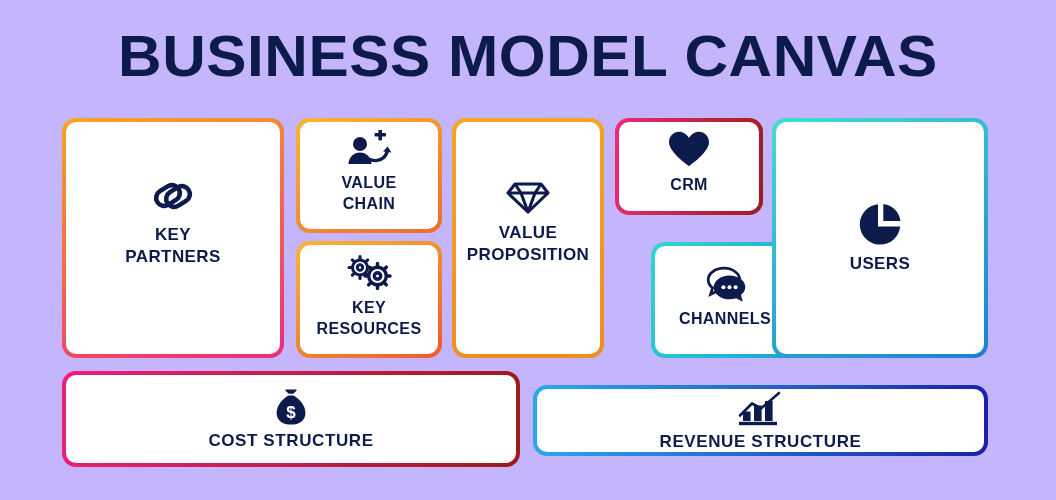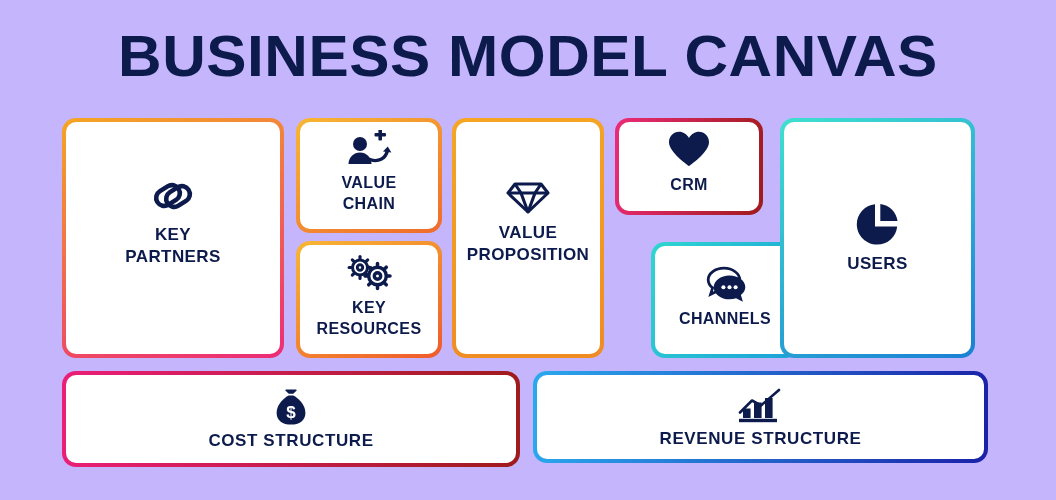--- a/index.html
+++ b/index.html
@@ -215,21 +215,21 @@
               <circle cx="27.5" cy="23.3" r="2.05"></circle>
               <circle cx="33.6" cy="23.3" r="2.05"></circle>
             </g>
           </svg>
         </span>
         <div class="label" style="color: rgb(13, 27, 76);">CHANNELS</div>
       </div>
     </div>
   </div>
 
-  <div class="card" id="card-users" style="left: 772px; top: 118px; width: 195px; height: 240px; background: linear-gradient(150deg, rgb(63, 224, 207), rgb(27, 127, 212)); margin-left: 8px;">
+  <div class="card" id="card-users" style="left: 772px; top: 118px; width: 216px; height: 240px; background: linear-gradient(150deg, rgb(63, 224, 207), rgb(27, 127, 212));">
     <div class="inner">
       <div style="display:flex;flex-direction:column;align-items:center;">
         <span class="icon">
           <svg width="46" height="46" viewBox="0 0 46 46">
             <path fill="#0d1b4c" d="M21 3.2 C10.8 4.2 2.8 12.8 2.8 23.3 C2.8 34.5 11.9 43.6 23.1 43.6 C33.6 43.6 42.2 35.6 43.2 25.4 H21 Z"></path>
             <path fill="#0d1b4c" d="M26.3 2.9 V20.1 H43.5 C42.6 11.2 35.2 3.8 26.3 2.9 Z"></path>
           </svg>
         </span>
         <div class="label lg" style="color: rgb(13, 27, 76);">USERS</div>
       </div>
@@ -242,21 +242,21 @@
         <svg width="34" height="38" viewBox="0 0 34 38">
           <path fill="#0d1b4c" d="M12.1 1.4 C11.3 1.4 11 2.3 11.6 2.8 L14.8 5.8 L19.2 5.8 L22.4 2.8 C23 2.3 22.7 1.4 21.9 1.4 Z"></path>
           <path fill="#0d1b4c" d="M14.6 7.6 C10.3 10.1 2.6 16.2 2.6 24.9 C2.6 32.4 8.8 36.6 17 36.6 C25.2 36.6 31.4 32.4 31.4 24.9 C31.4 16.2 23.7 10.1 19.4 7.6 Z"></path>
           <text x="17" y="29.8" text-anchor="middle" font-family="Liberation Sans, sans-serif" font-size="17" font-weight="700" fill="#ffffff">$</text>
         </svg>
       </span>
       <div class="label" style="color: rgb(13, 27, 76);">COST STRUCTURE</div>
     </div>
   </div>
 
-  <div class="card bar" id="bar-revenue-structure" style="left: 533px; top: 371px; width: 455px; height: 92px; background: linear-gradient(95deg, rgb(42, 169, 238), rgb(27, 33, 168));">
+  <div class="card bar" id="bar-revenue-structure" style="left: 533px; top: 385px; width: 455px; height: 71px; background: linear-gradient(95deg, rgb(42, 169, 238), rgb(27, 33, 168));">
     <div class="inner">
       <span class="icon">
         <svg width="54" height="38" viewBox="0 0 54 38">
           <g fill="#0d1b4c">
             <rect x="9" y="22.5" width="7.6" height="9.5"></rect>
             <rect x="20" y="16.5" width="7.6" height="15.5"></rect>
             <rect x="31" y="12.0" width="7.6" height="20"></rect>
             <rect x="5" y="32.8" width="38" height="3.4"></rect>
           </g>
           <path d="M6 26.5 L18 14.5 L27 19.5 L45 4" fill="none" stroke="#0d1b4c" stroke-width="2.6" stroke-linecap="round" stroke-linejoin="round"></path>

